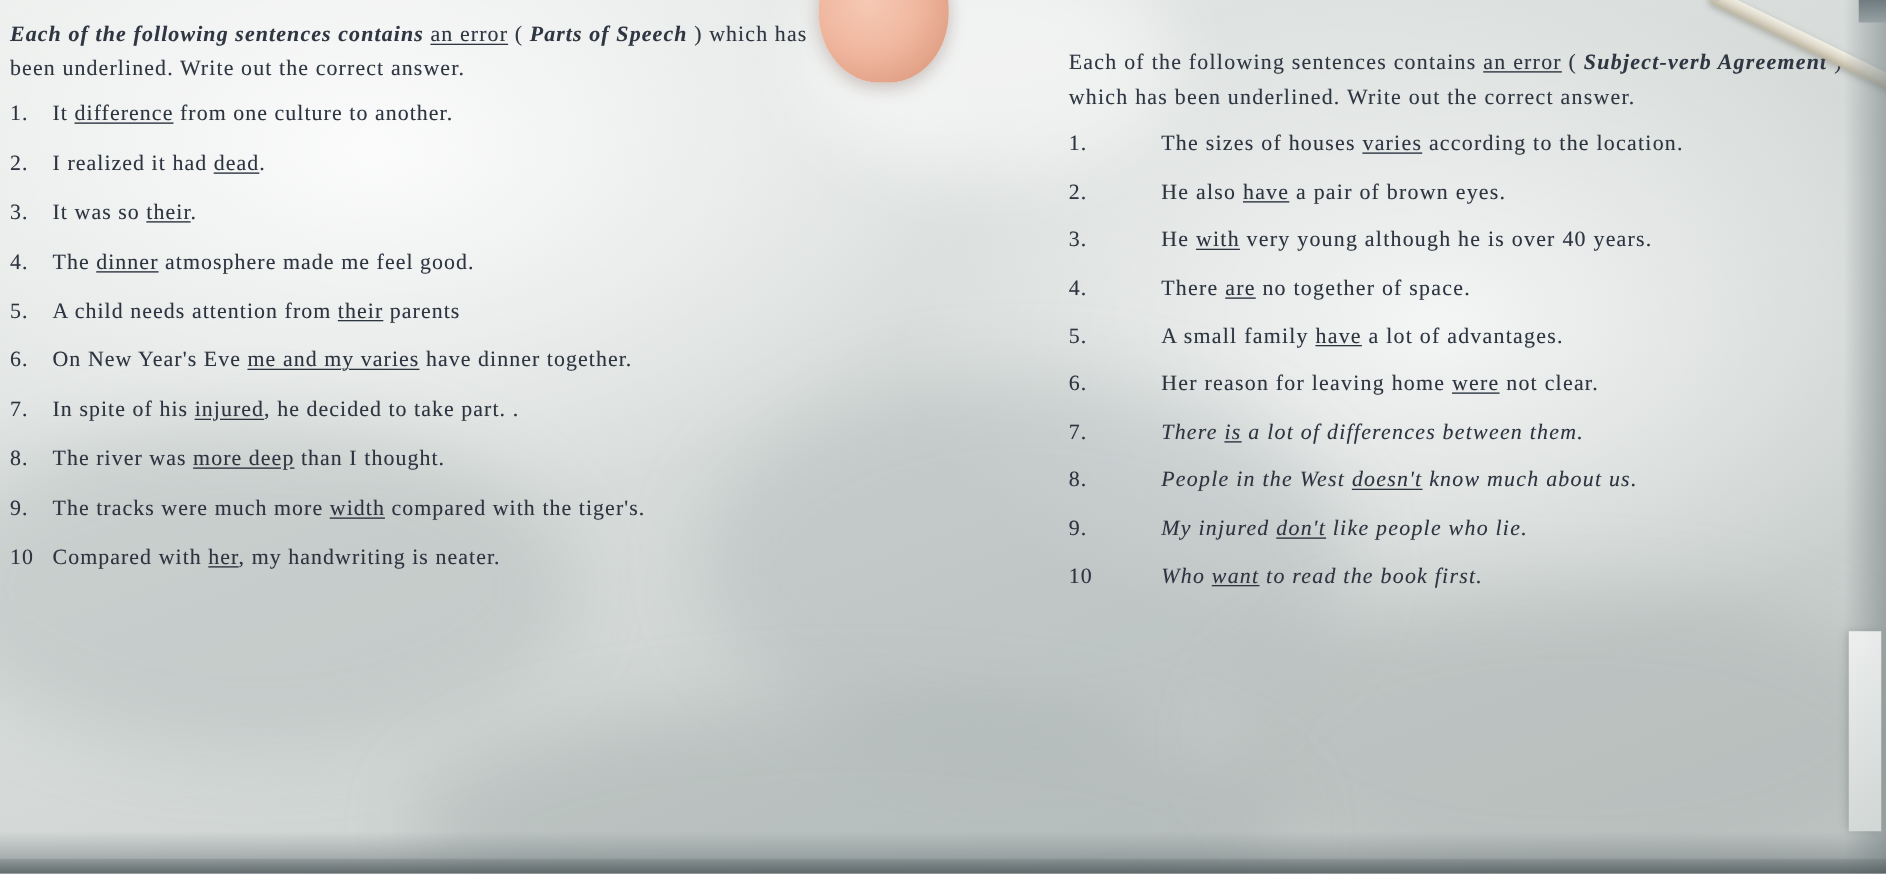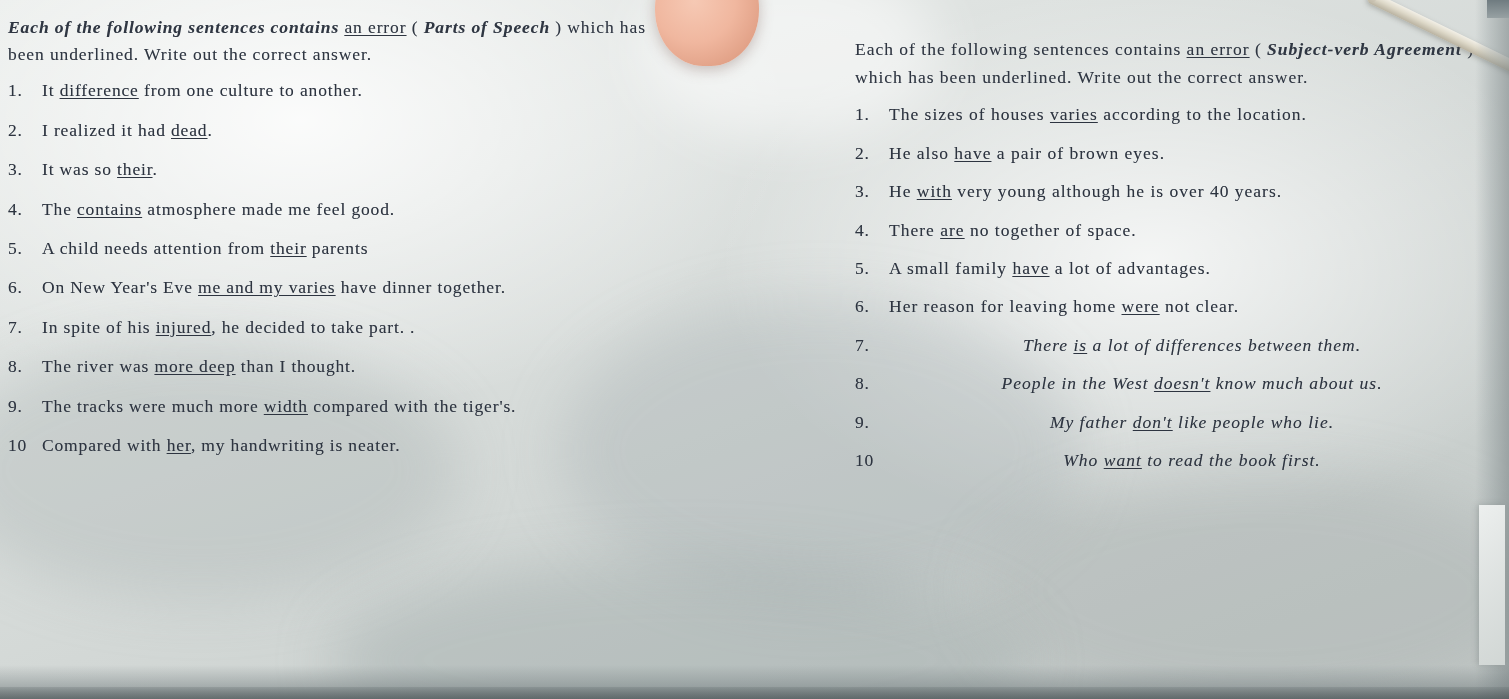--- a/index.html
+++ b/index.html
@@ -171,24 +171,24 @@
     color: #2d3440;
   }
   .sent {
     flex: 1 1 auto;
   }
 
   .col-left ol.items > li { margin-bottom: 16px; }
   .col-left { letter-spacing: 0.9px; }
 
   .col-right ol.items > li { margin-bottom: 15px; }
-  .col-right .sent { letter-spacing: 1.0px; }
-
-  
-  .col-right ol.items > li:nth-child(n+7) .sent { font-style: italic; text-align: center; }
+  .col-right .sent { letter-spacing: 1.0px; margin-left: 40px; }
+
+  
+  .col-right ol.items > li:nth-child(n+7) .sent { font-style: italic; }
   .col-right ol.items > li:nth-child(n+7) .num { font-style: normal; }
 
   
   .col { text-shadow: 0 0 0.6px rgba(60,70,80,0.35); }
   .col-left .head, .col-left ol.items { filter: blur(0.15px); }
   .col-right .head, .col-right ol.items { filter: blur(0.12px); }
 </style>
 </head>
 <body>
 
@@ -213,21 +213,21 @@
       <li>
         <span class="num">2.</span>
         <span class="sent"><span>I realized it had </span><span class="u">dead</span><span>.</span></span>
       </li>
       <li>
         <span class="num">3.</span>
         <span class="sent"><span>It was so </span><span class="u">their</span><span>.</span></span>
       </li>
       <li>
         <span class="num">4.</span>
-        <span class="sent"><span>The </span><span class="u">contains</span><span> atmosphere made me feel good.</span></span>
+        <span class="sent"><span>The </span><span class="u">dinner</span><span> atmosphere made me feel good.</span></span>
       </li>
       <li>
         <span class="num">5.</span>
         <span class="sent"><span>A child needs attention from </span><span class="u">their</span><span> parents</span></span>
       </li>
       <li>
         <span class="num">6.</span>
         <span class="sent"><span>On New Year's Eve </span><span class="u">me and my varies</span><span> have dinner together.</span></span>
       </li>
       <li>
@@ -282,21 +282,21 @@
       <li>
         <span class="num">7.</span>
         <span class="sent"><span>There </span><span class="u">is</span><span> a lot of differences between them.</span></span>
       </li>
       <li>
         <span class="num">8.</span>
         <span class="sent"><span>People in the West </span><span class="u">doesn't</span><span> know much about us.</span></span>
       </li>
       <li>
         <span class="num">9.</span>
-        <span class="sent"><span>My father </span><span class="u">don't</span><span> like people who lie.</span></span>
+        <span class="sent"><span>My injured </span><span class="u">don't</span><span> like people who lie.</span></span>
       </li>
       <li>
         <span class="num">10</span>
         <span class="sent"><span>Who </span><span class="u">want</span><span> to read the book first.</span></span>
       </li>
     </ol>
   </div>
 
   <div class="thumb"></div>
 

